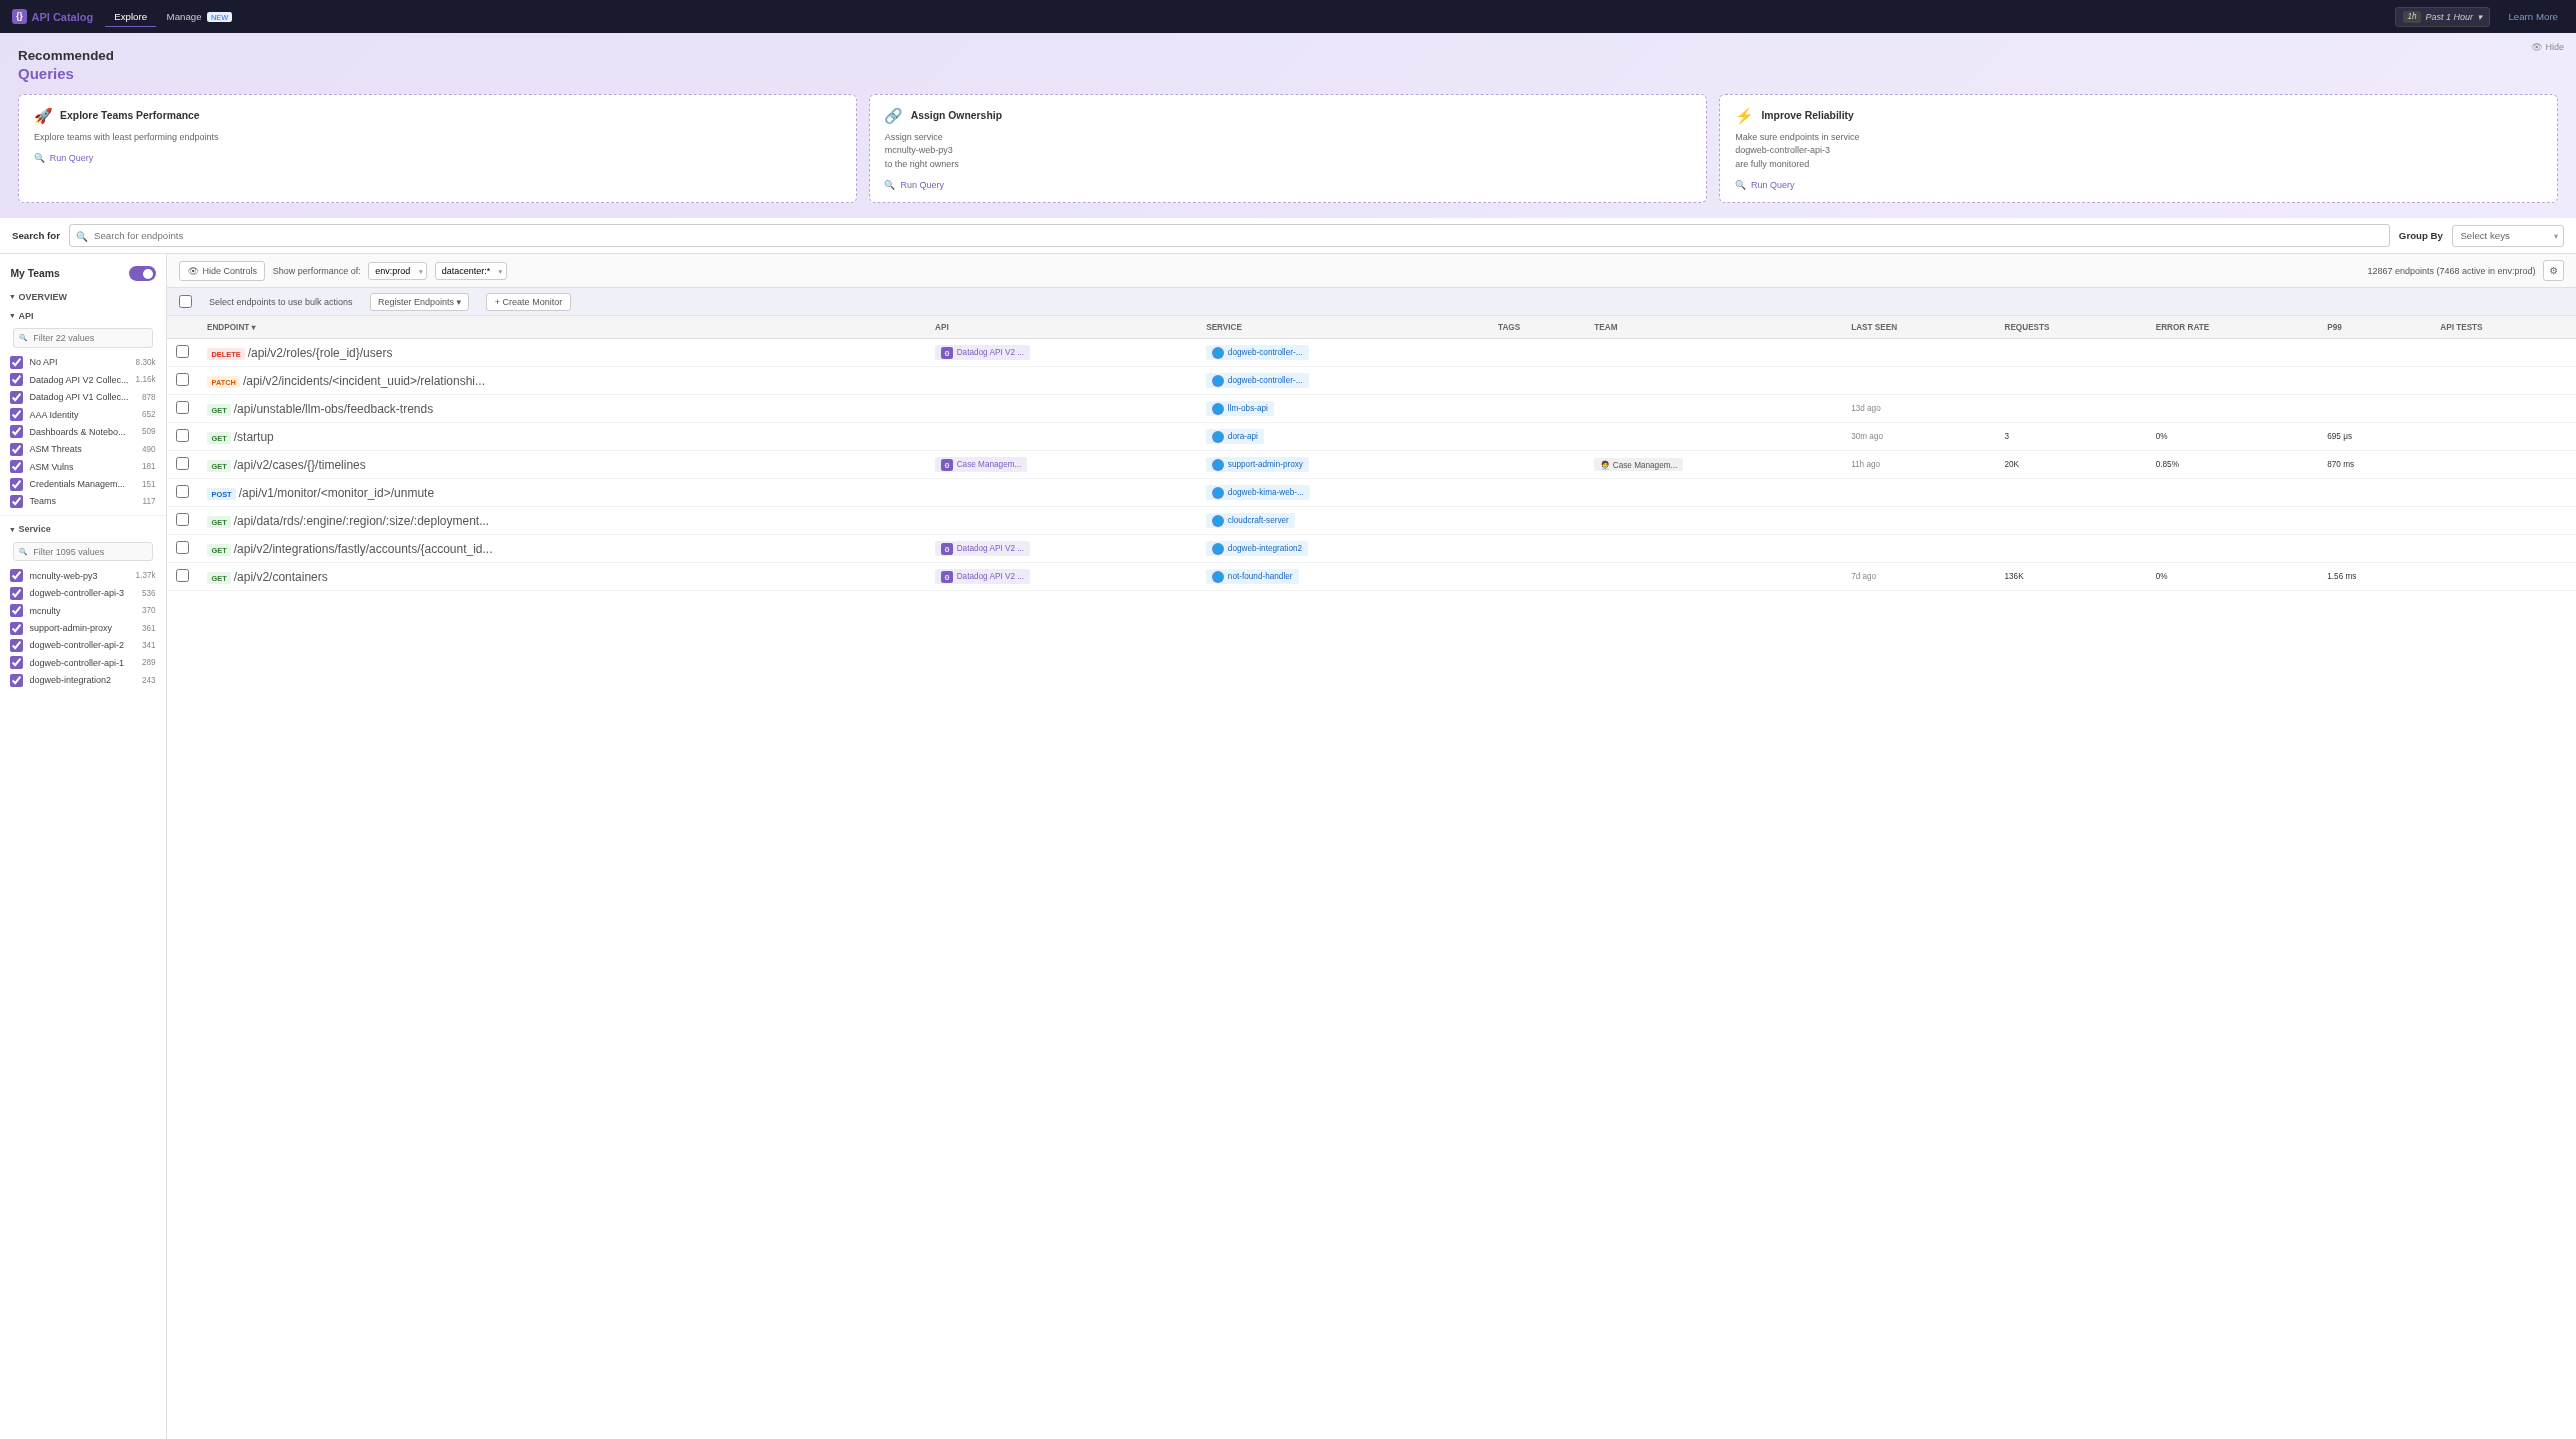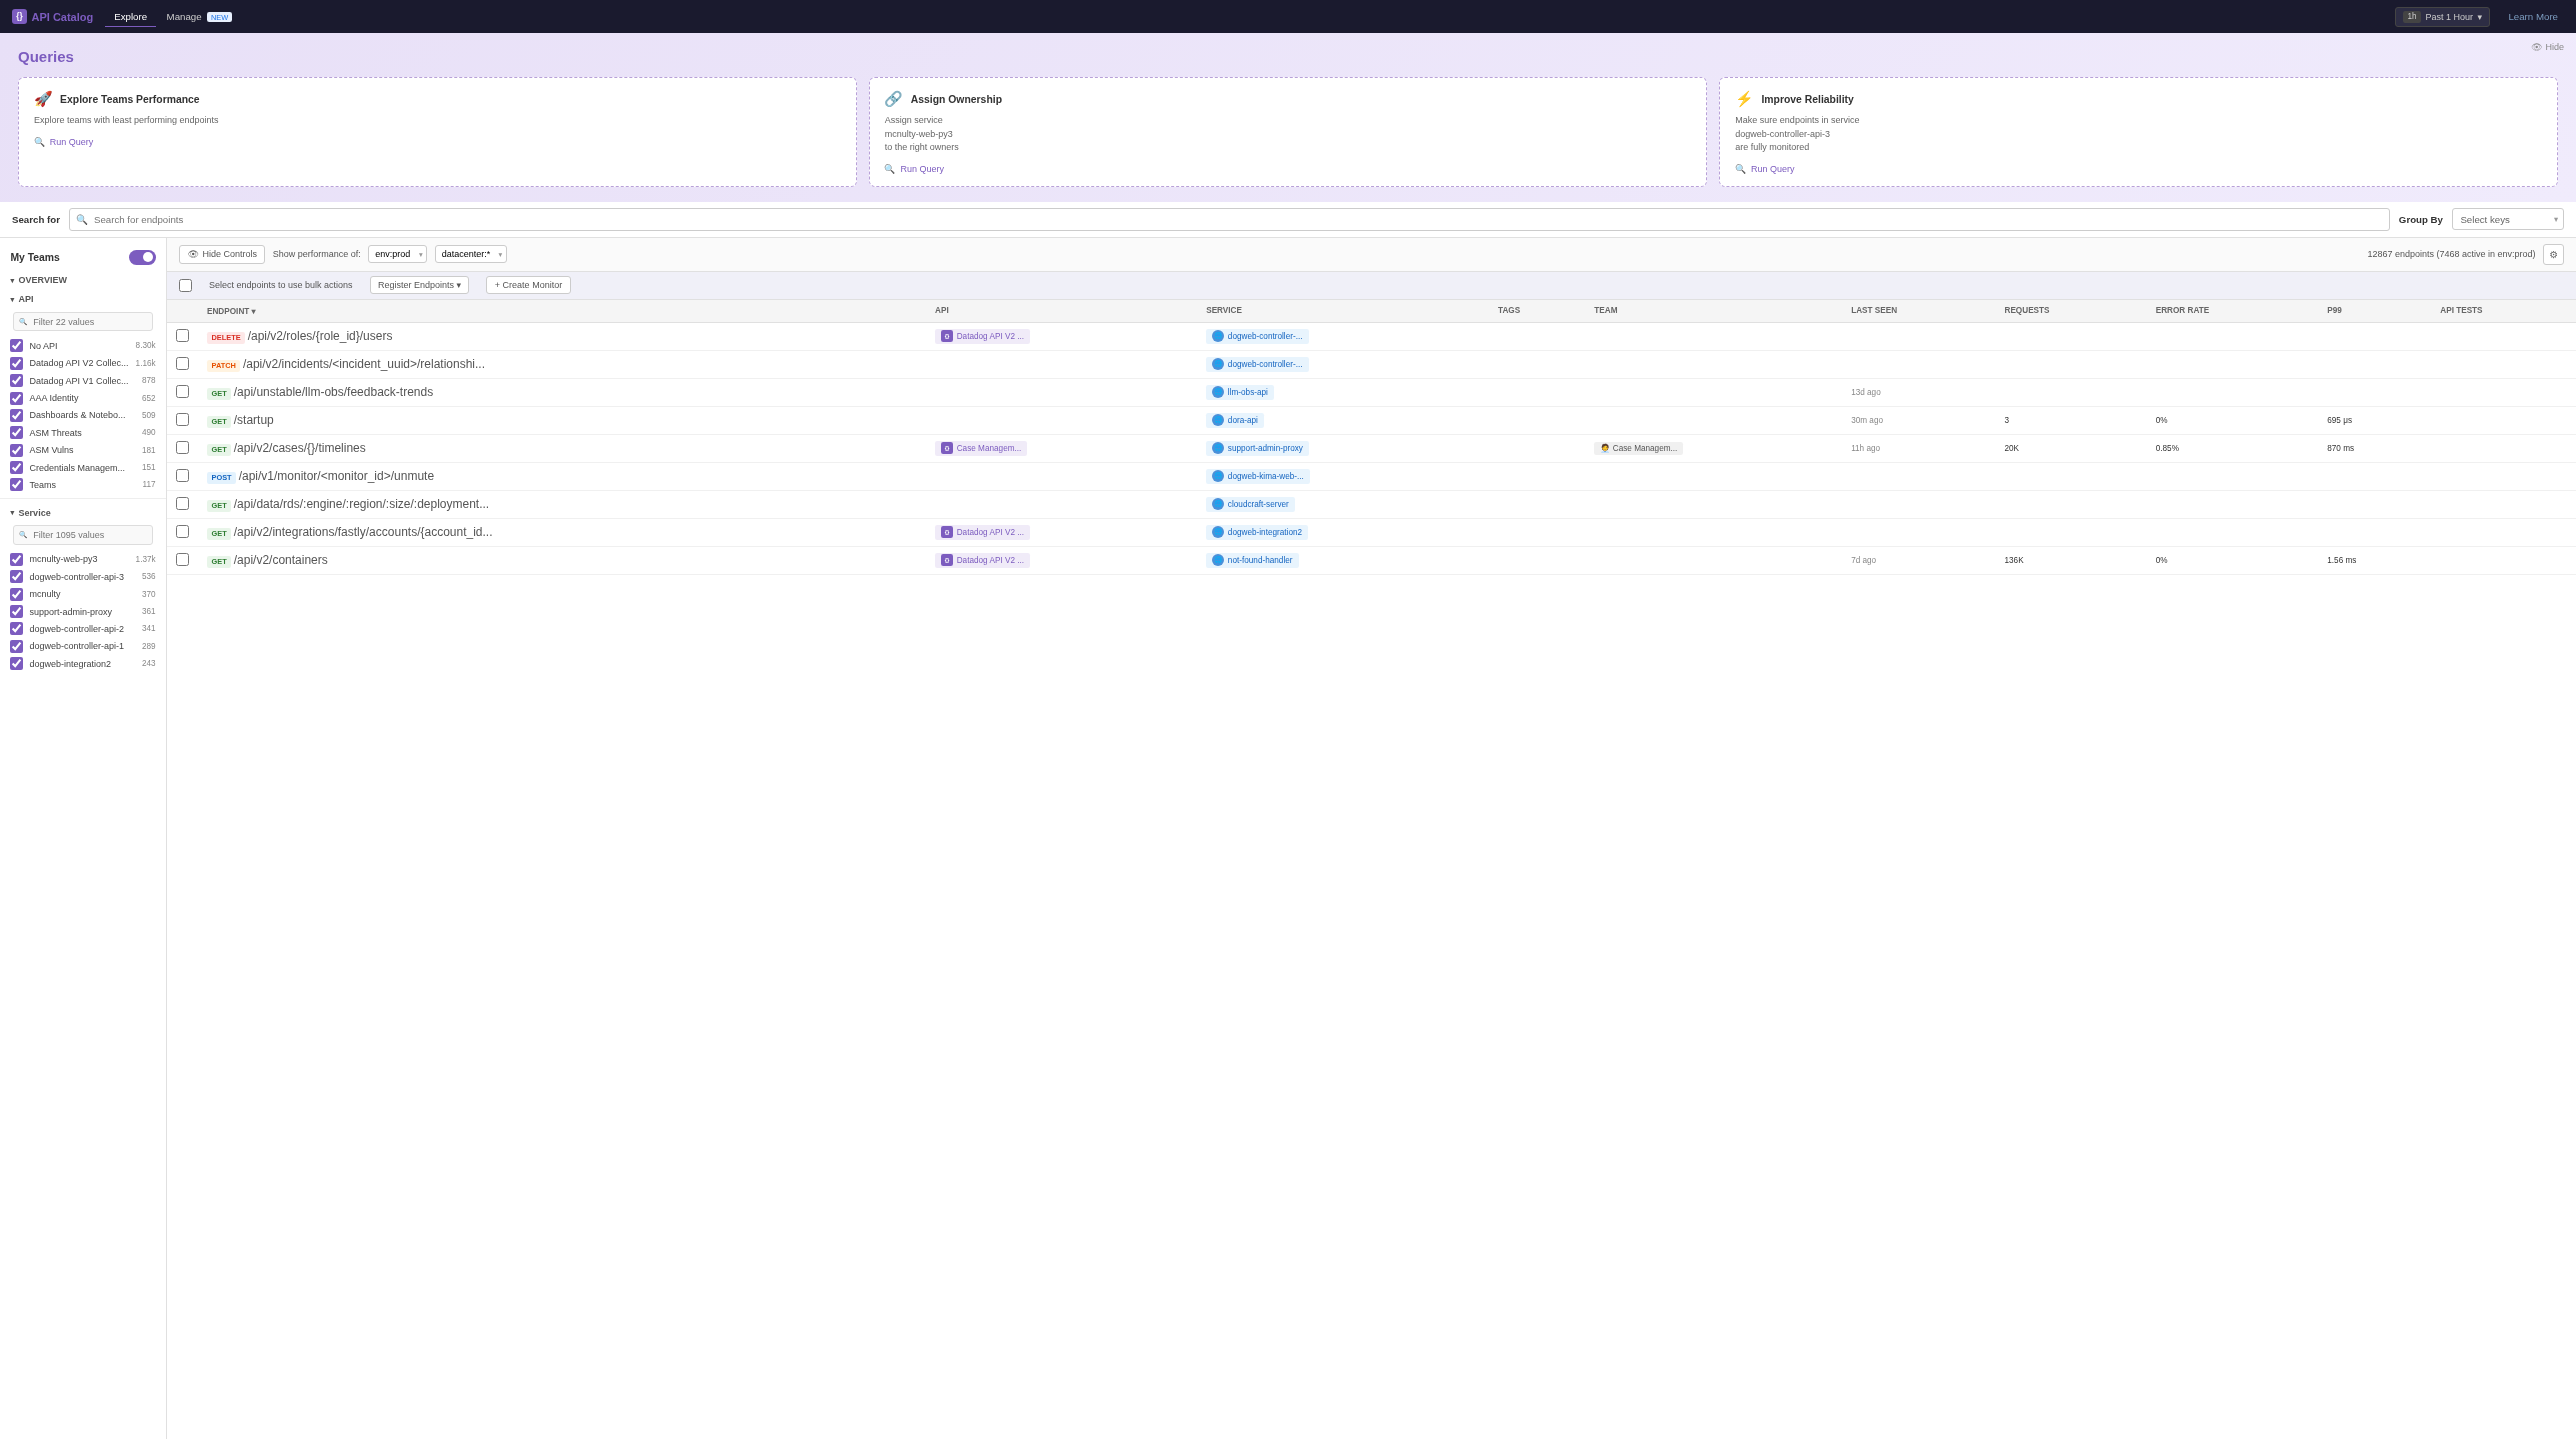--- a/index.html
+++ b/index.html
@@ -7,21 +7,21 @@
 
     
     .top-nav { display: flex; align-items: center; height: 33px; background: #1a1a2e; padding: 0 12px; gap: 12px; }
     .nav-logo { display: flex; align-items: center; gap: 4.5px; color: #7c5cbf; font-weight: 700; font-size: 11px; }
     .nav-logo-icon { width: 15px; height: 15px; background: #7c5cbf; border-radius: 3px; display: flex; align-items: center; justify-content: center; color: white; font-size: 8.2px; }
     .nav-tabs { display: flex; gap: 1.5px; }
     .nav-tab { padding: 4.5px 9px; color: #ccc; cursor: pointer; font-size: 9.7px; border-bottom: 1.5px solid transparent; }
     .nav-tab.active { color: white; border-bottom: 1.5px solid #7c5cbf; }
     .nav-tab-badge { background: #e8f0fe; color: #1a73e8; font-size: 7.4px; padding: 0.7px 3.7px; border-radius: 2.2px; margin-left: 3px; }
     .nav-spacer { flex: 1; }
-    .nav-time-selector { display: flex; align-items: center; gap: 4.5px; background: #2d2d44; border: 0.7px solid #444; border-radius: 3px; padding: 3px 7.4px; color: #ccc; font-size: 9px; cursor: pointer; }
+    .nav-time-selector { display: flex; align-items: center; gap: 4.5px; background: #2d2d44; border: 0.7px solid #444; border-radius: 3px; padding: 3px 7.4px; color: #ccc; font-size: 9px; cursor: pointer; font-style: italic; }
     .nav-time-badge { background: #444; color: #ccc; padding: 1.5px 4.5px; border-radius: 2.2px; font-size: 8.2px; }
     .nav-learn-more { color: #7c9cbf; font-size: 9.7px; cursor: pointer; padding: 3px 6px; }
 
     
     .banner { background: linear-gradient(135deg, #e8e0f7 0%, #f0ebfc 100%); padding: 15px 18px; position: relative; }
     .banner-hide { position: absolute; top: 9px; right: 12px; color: #888; font-size: 9px; cursor: pointer; display: flex; align-items: center; gap: 3px; }
     .banner-title { font-size: 13.4px; font-weight: 600; color: #333; margin-bottom: 1.5px; }
     .banner-subtitle { font-size: 15px; font-weight: 700; color: #7c5cbf; margin-bottom: 12px; }
     .banner-cards { display: flex; gap: 12px; }
     .banner-card { background: white; border: 0.7px dashed #b8a0d8; border-radius: 6px; padding: 12px 15px; flex: 1; display: flex; flex-direction: column; gap: 3px; }
@@ -130,20 +130,21 @@
     <span>▾</span>
   </div>
   <div class="nav-learn-more">Learn More</div>
 </div>
 
 <div class="banner">
   <div class="banner-hide">
     <span>👁</span>
     <span>Hide</span>
   </div>
+  <div class="banner-title">Recommended</div>
   <div class="banner-subtitle">Queries</div>
   <div class="banner-cards">
     <div class="banner-card">
       <div class="banner-card-header">
         <span class="banner-card-icon">🚀</span>
         <span class="banner-card-title">Explore Teams Performance</span>
       </div>
       <div class="banner-card-desc">Explore teams with least performing endpoints</div>
       <div class="banner-card-run">
         <span>🔍</span>

